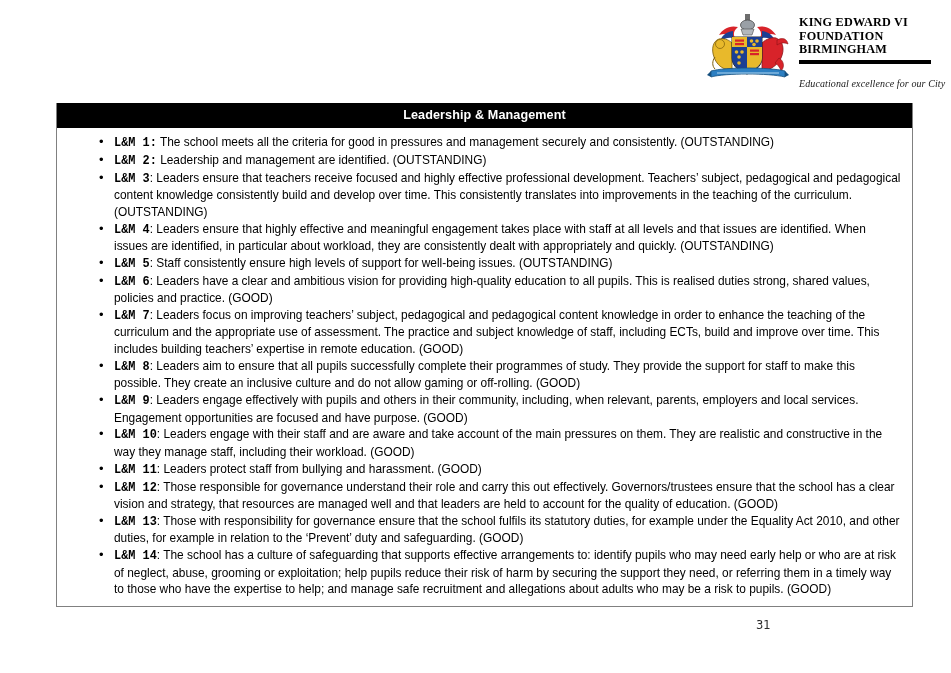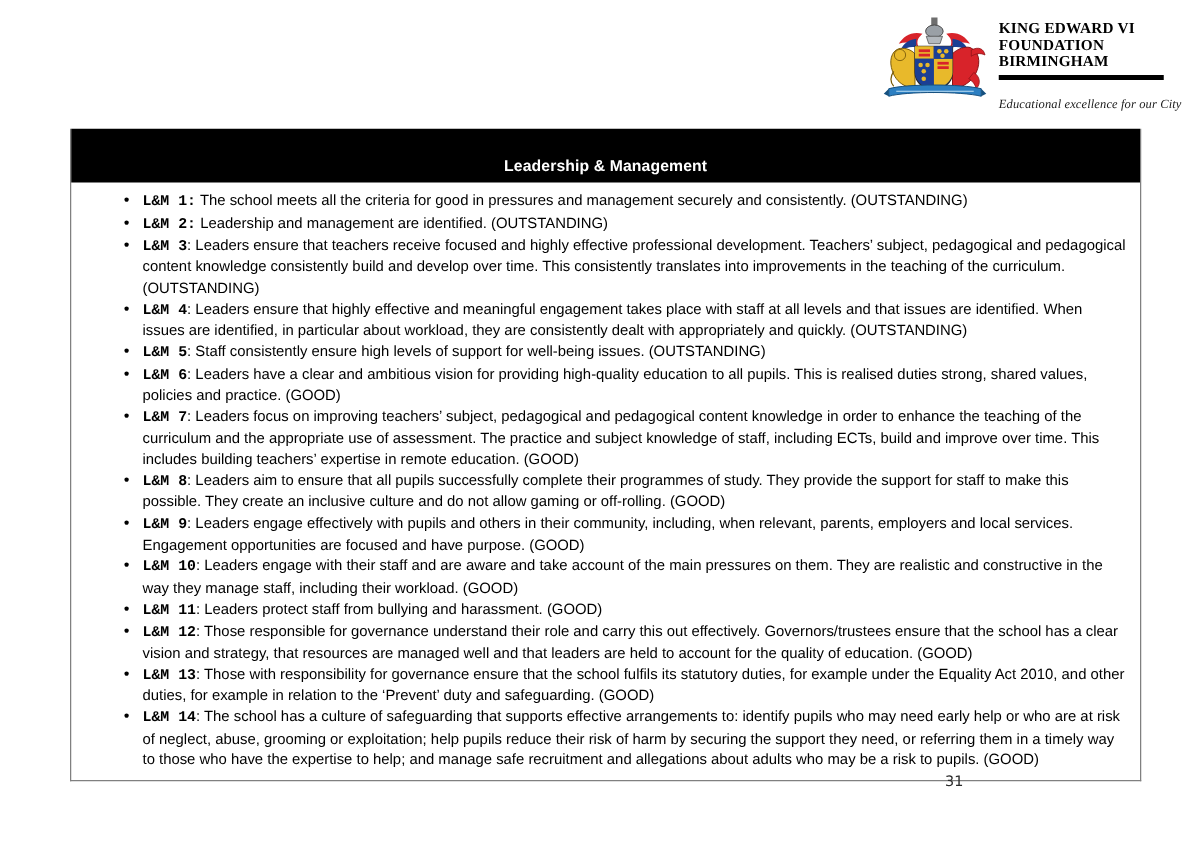--- a/index.html
+++ b/index.html
@@ -77,21 +77,21 @@
     box-sizing: border-box;
     background: #ffffff;
   }
   #table-header {
     background: #000000;
     color: #ffffff;
     text-align: center;
     font-size: 12.6px;
     font-weight: bold;
     line-height: 20px;
-    padding: 20px 0 3px 0;
+    padding: 2px 0 3px 0;
     letter-spacing: 0.1px;
   }
   #criteria-body {
     padding: 6px 10px 8px 10px;
   }
   ul.criteria-list {
     list-style: none;
     margin: 0;
     padding: 0;
   }

